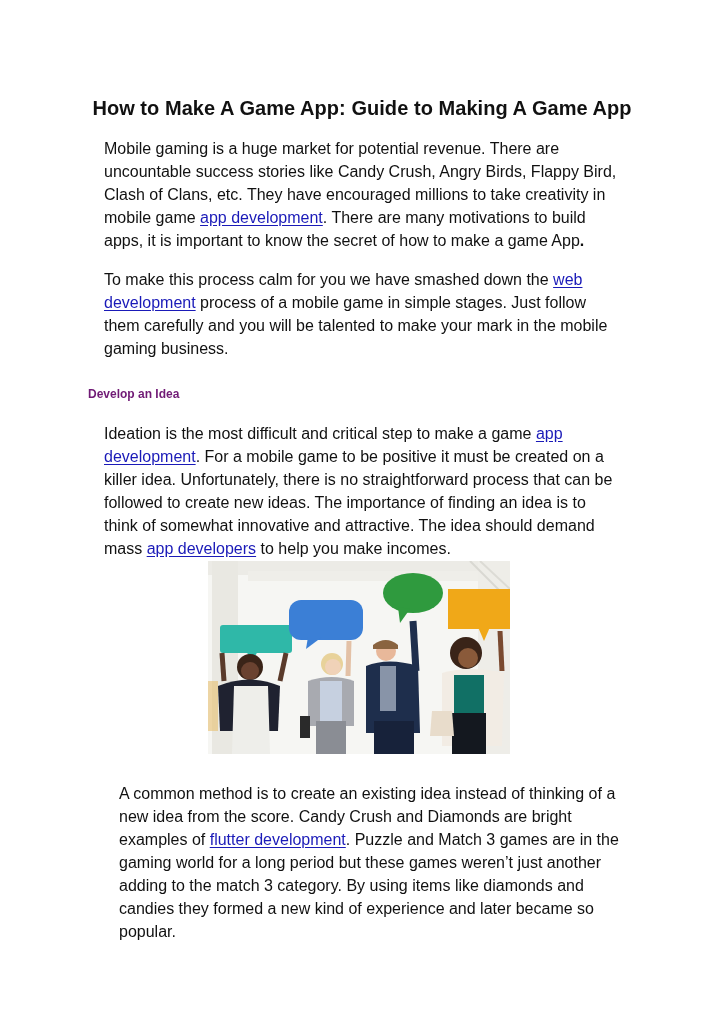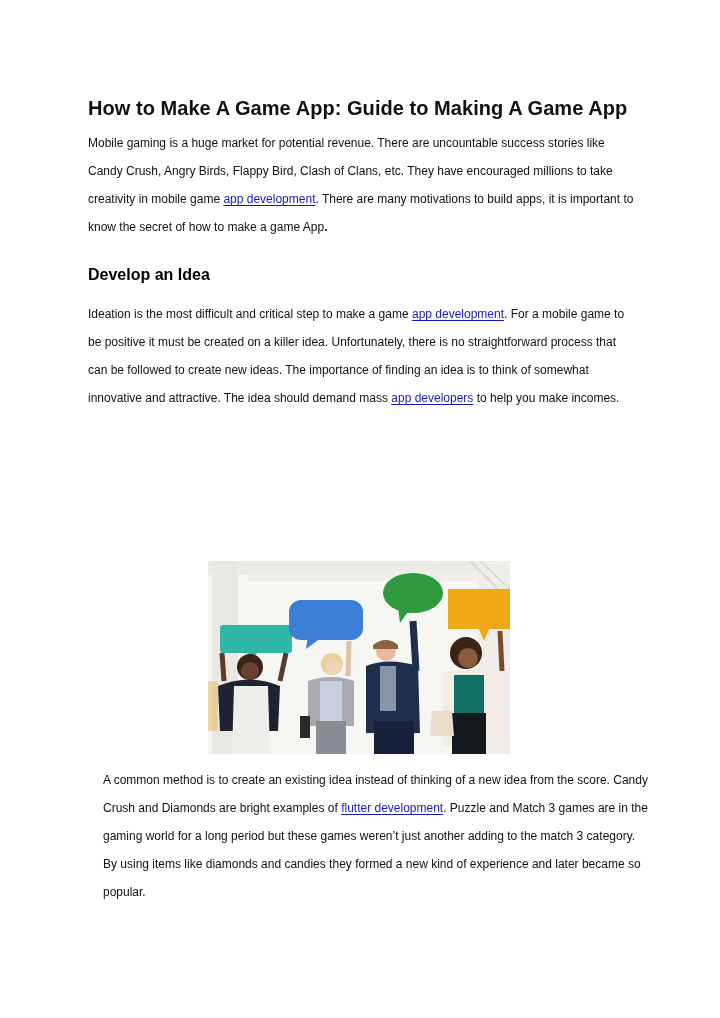--- a/index.html
+++ b/index.html
@@ -19,40 +19,41 @@
       position: absolute;
       left: 88px;
       top: 96px;
       width: 548px;
     }
     h1.doc-title {
       font-family: "Liberation Sans", sans-serif;
       font-weight: bold;
       font-size: 20px;
       line-height: 25px;
+      text-align: center;
       margin: 0 0 8px 0;
       padding: 0;
       color: #111;
       letter-spacing: 0.05px;
     }
     p.body-para {
-      font-size: 12px;
-      line-height: 28px;
-      margin: 0;
+      font-size: 16px;
+      line-height: 23px;
+      margin: 16px;
       padding: 0;
       letter-spacing: 0px;
     }
     .gap-after-p1 { margin-bottom: 19px; }
     h2.section-heading {
       font-weight: bold;
-      font-size: 16px;
+      font-size: 12px;
       line-height: 24px;
       margin: 22px 0 13px 0;
       padding: 0;
-      color: #000000;
+      color: #701a75;
     }
     a.doc-link {
       color: #1a1ab8;
       text-decoration: underline;
       text-underline-offset: 2px;
     }
     .bold-dot { font-weight: bold; }
     .figure {
       position: absolute;
       left: 208px;
@@ -73,20 +74,23 @@
 </head>
 <body>
 
 <div class="page">
   <h1 class="doc-title">How to Make A Game App: Guide to Making A Game App</h1>
 
   <p class="body-para gap-after-p1">
     <span>Mobile gaming is a huge market for potential revenue. There are uncountable success stories like Candy Crush, Angry Birds, Flappy Bird, Clash of Clans, etc. They have encouraged millions to take creativity in mobile game </span><a class="doc-link" href="#">app development</a><span>. There are many motivations to build apps, it is important to know the secret of how to make a game App</span><span class="bold-dot">.</span>
   </p>
 
+  <p class="body-para">
+    <span>To make this process calm for you we have smashed down the </span><a class="doc-link" href="#">web development</a><span> process of a mobile game in simple stages. Just follow them carefully and you will be talented to make your mark in the mobile gaming business.</span>
+  </p>
 
   <h2 class="section-heading">Develop an Idea</h2>
 
   <p class="body-para">
     <span>Ideation is the most difficult and critical step to make a game </span><a class="doc-link" href="#">app development</a><span>. For a mobile game to be positive it must be created on a killer idea. Unfortunately, there is no straightforward process that can be followed to create new ideas. The importance of finding an idea is to think of somewhat innovative and attractive. The idea should demand mass </span><a class="doc-link" href="#">app developers</a><span> to help you make incomes.</span>
   </p>
 </div>
 
 <div class="figure">
   <svg width="302" height="193" viewBox="0 0 302 193" xmlns="http://www.w3.org/2000/svg">

